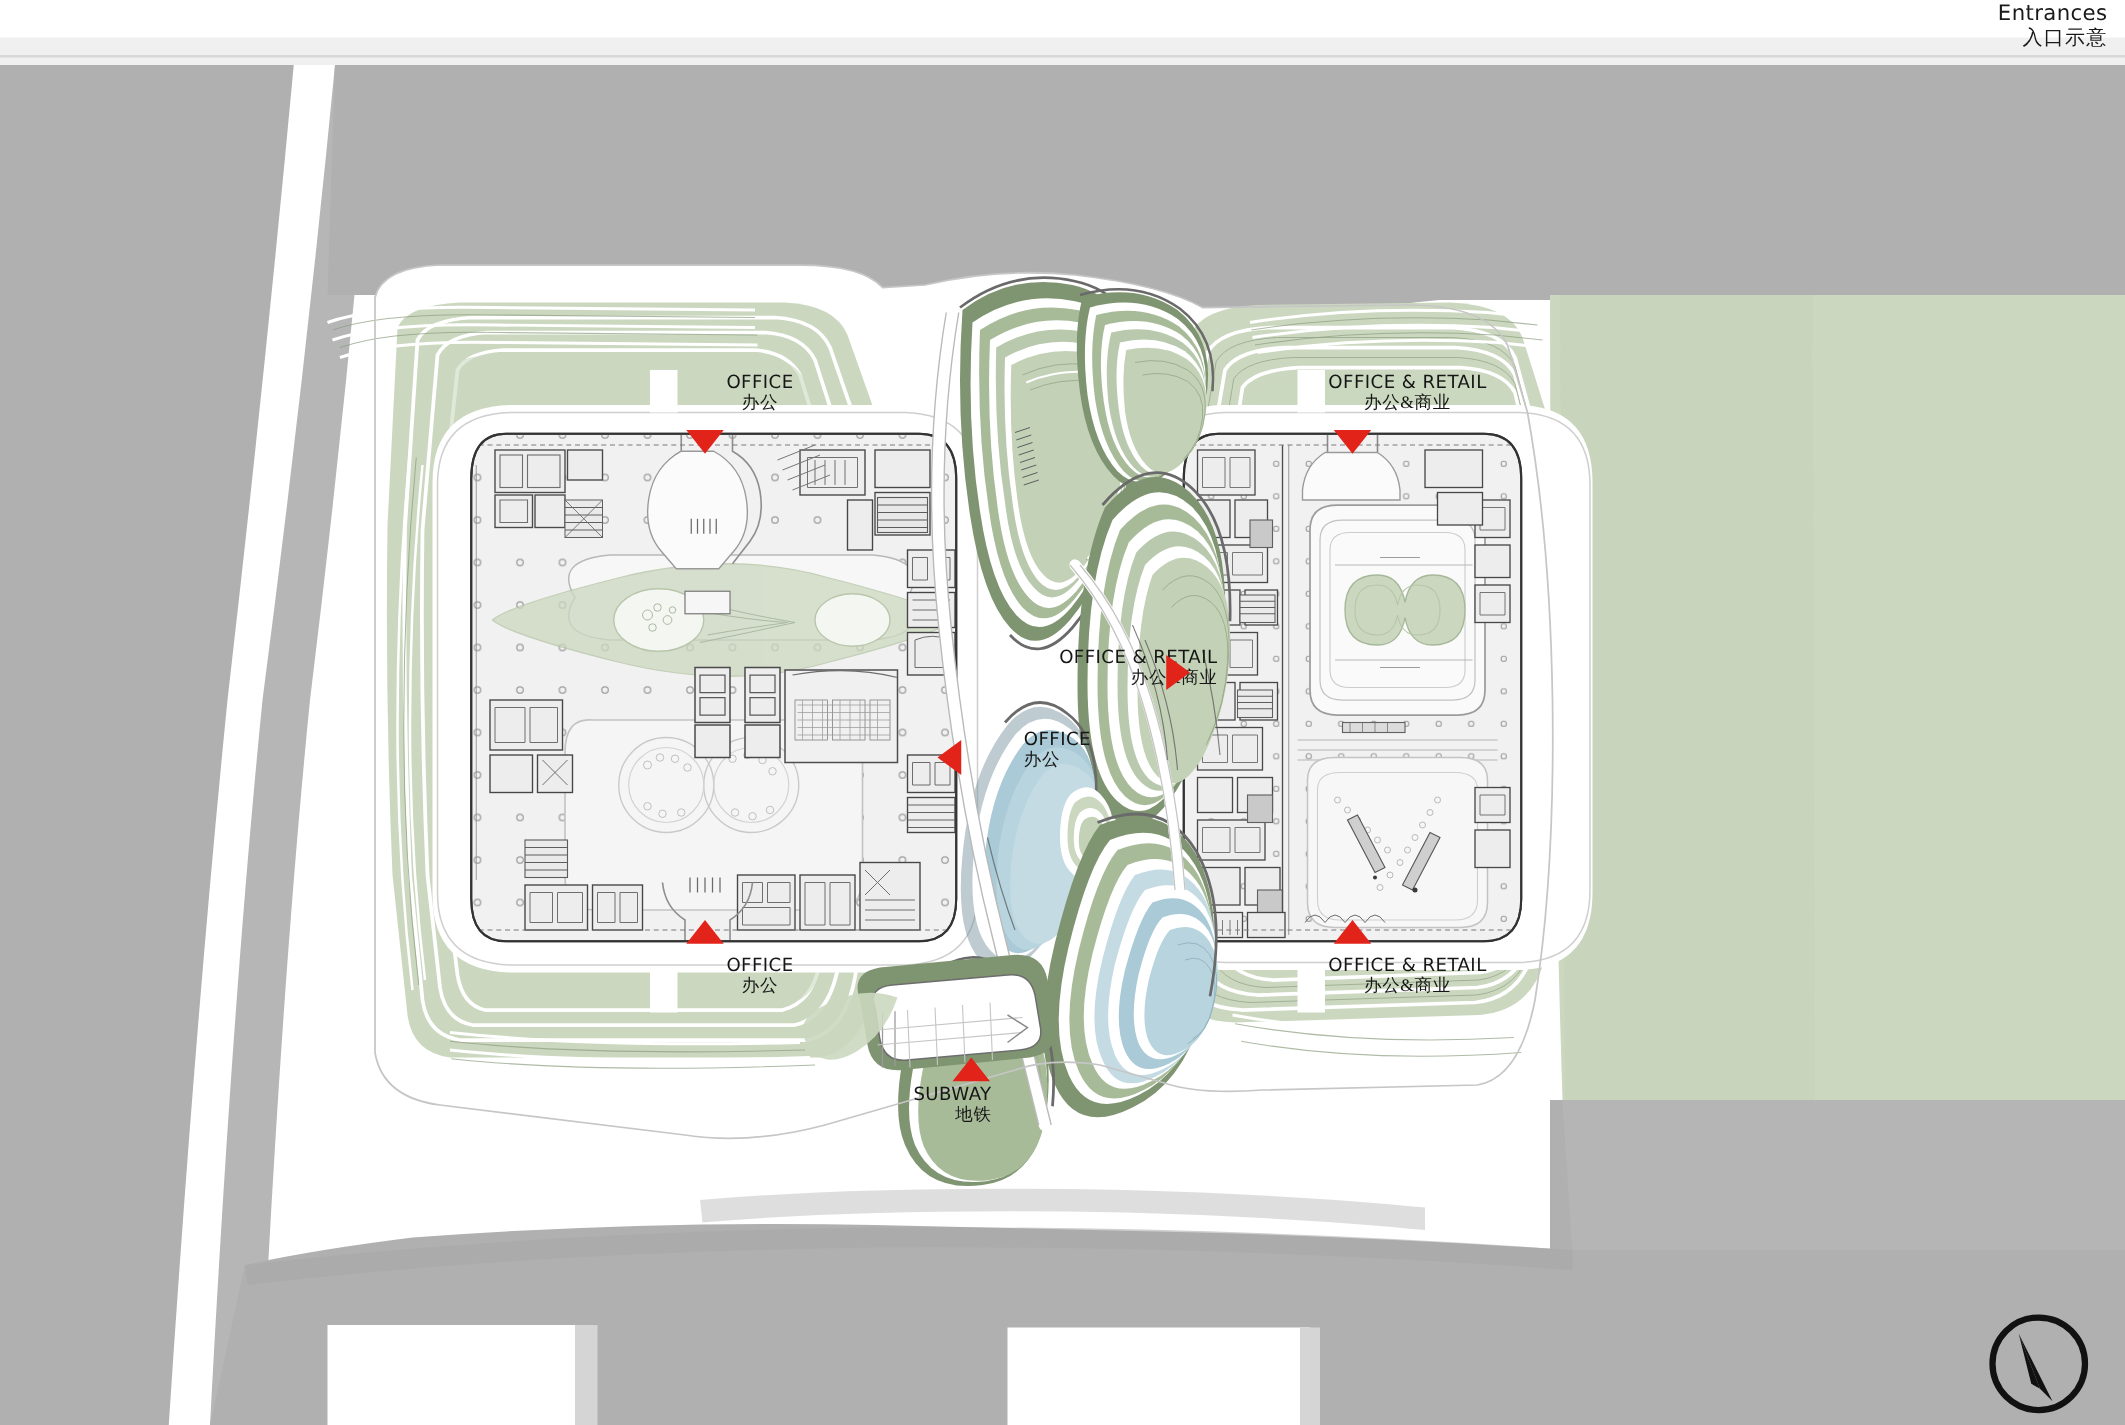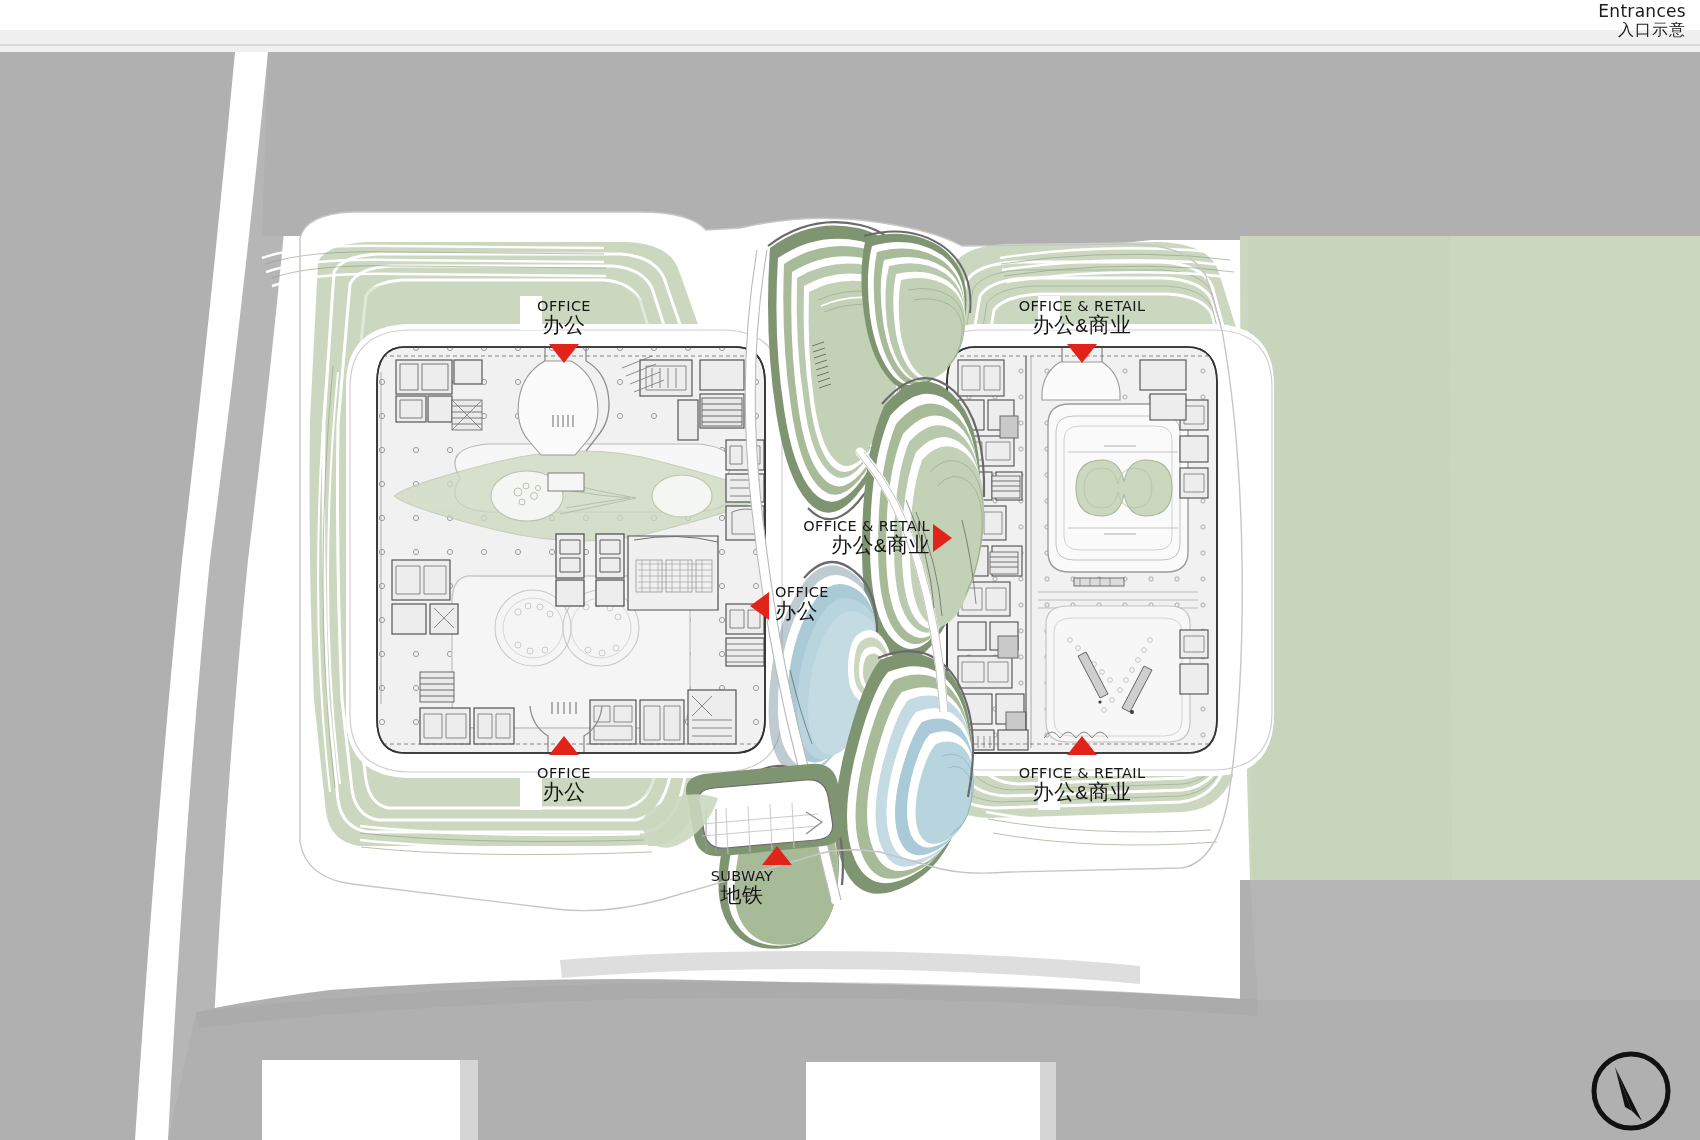--- a/index.html
+++ b/index.html
@@ -18,28 +18,28 @@
   .titleblock .en{
     font-size:17px;color:#1a1a1a;letter-spacing:.3px;
     font-family:"DejaVu Sans",sans-serif;
   }
   .titleblock .cn{
     font-size:16px;color:#1a1a1a;letter-spacing:1px;
     font-family:"DejaVu Sans",sans-serif;
   }
 
   
-  .ann{position:absolute;pointer-events:none;white-space:nowrap;}
+  .ann{position:absolute;pointer-events:none;white-space:nowrap;margin-left:44px;}
   .ann .en{
     font-size:14.5px;color:#161616;letter-spacing:.35px;
     font-family:"DejaVu Sans",sans-serif;line-height:1.18;
   }
   .ann .cn{
-    font-size:21px;color:#161616;letter-spacing:.5px;
-    font-family:Liberation Mono, monospace;line-height:1.18;
+    font-size:14px;color:#161616;letter-spacing:.5px;
+    font-family:Liberation Serif, serif;line-height:1.18;
   }
   .ann.ctr{text-align:center;transform:translateX(-50%);}
   .ann.lft{text-align:left;}
   .ann.rgt{text-align:right;transform:translateX(-100%);}
 
   
   .tri{position:absolute;width:0;height:0;}
   .tri-d{border-left:15px solid transparent;border-right:15px solid transparent;border-top:19px solid #e2231a;}
   .tri-u{border-left:15px solid transparent;border-right:15px solid transparent;border-bottom:19px solid #e2231a;}
   .tri-l{border-top:14px solid transparent;border-bottom:14px solid transparent;border-right:19px solid #e2231a;}
@@ -765,21 +765,21 @@
   <div class="cn">办公</div>
 </div>
 <div class="tri tri-u" style="left:549px;top:736px;"></div>
 
 <div class="ann ctr" style="left:1082px;top:765px;">
   <div class="en">OFFICE &amp; RETAIL</div>
   <div class="cn">办公&amp;商业</div>
 </div>
 <div class="tri tri-u" style="left:1067px;top:736px;"></div>
 
-<div class="ann ctr" style="left:742px;top:868px;">
+<div class="ann ctr" style="left:718px;top:868px;text-align:right;">
   <div class="en">SUBWAY</div>
   <div class="cn">地铁</div>
 </div>
 <div class="tri tri-u" style="left:762px;top:846px;"></div>
 
 <svg class="compass" viewBox="0 0 92 92" xmlns="http://www.w3.org/2000/svg">
   <circle cx="46" cy="46" r="37" fill="none" stroke="#111111" stroke-width="5"></circle>
   <path d="M30 22 L57 76 L47 66 Z" fill="#111111"></path>
   <path d="M30 22 L47 66 L40 62 Z" fill="#111111"></path>
 </svg>

